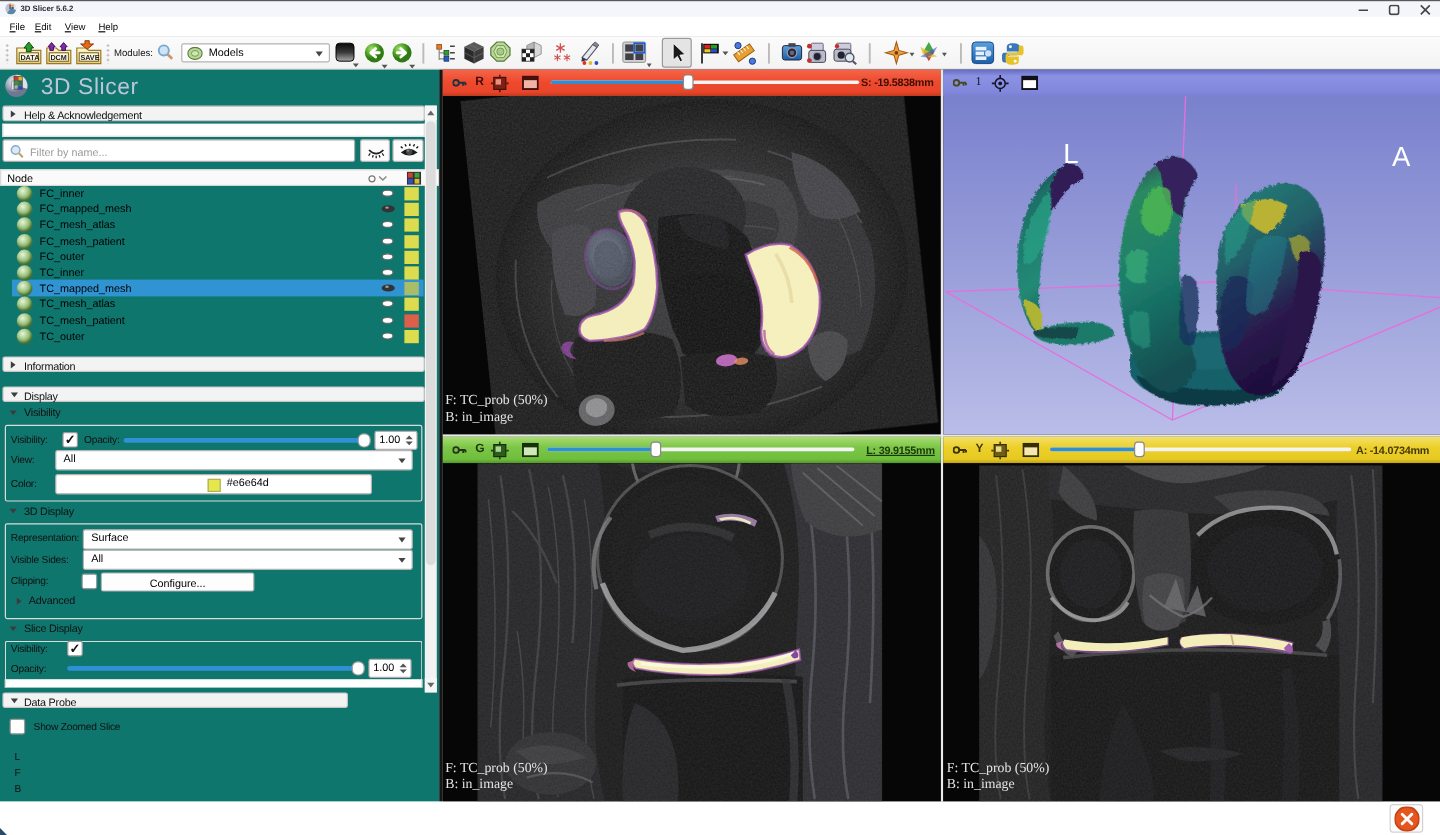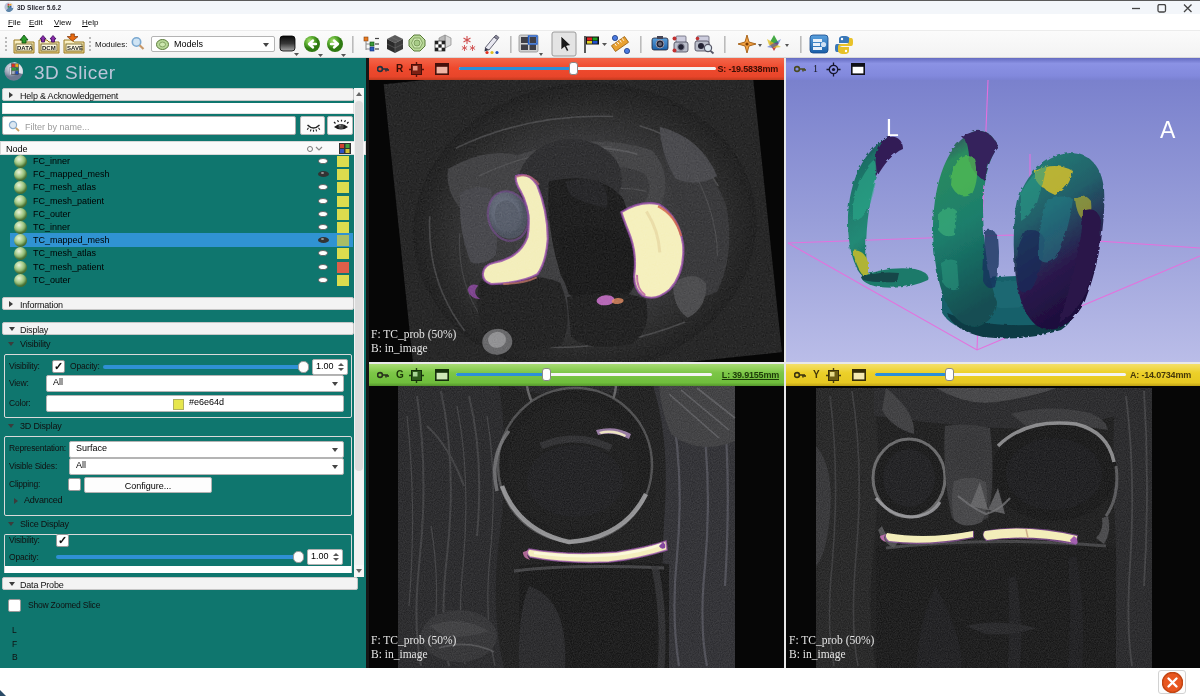--- a/index.html
+++ b/index.html
@@ -500,21 +500,21 @@
       <span class="v">1.00</span>
       <div class="arup"></div>
       <div class="ardn"></div>
     </div>
   <div class="lbl" style="left:9px;top:320px;">View:</div>
   <div class="combo" style="left:46px;top:317px;width:298px;height:17px;">
       <span style="position:absolute;left:6px;top:1px">All</span>
       <div class="ar"></div>
     </div>
   <div class="lbl" style="left:9px;top:340px;">Color:</div>
-  <div class="combo" style="left:46px;top:337px;width:298px;height:17px;">
+  <div class="combo" style="left:46px;top:337px;width:264px;height:17px;">
     <div class="abs" style="left:126px;top:3px;width:11px;height:11px;background:#e6e64d;border:1px solid #b0b060;"></div>
     <span style="position:absolute;left:142px;top:1px">#e6e64d</span>
   </div>
 
   <div class="gh" style="left:20px;top:363px;">3D Display</div>
   <div class="abs" style="left:8px;top:366px;">
       <div class="tri-d"></div>
     </div>
   <div class="abs" style="left:4px;top:378px;width:348px;height:80px;border:1px solid #dadada;border-radius:2px;"></div>
   <div class="lbl" style="left:9px;top:385px;">Representation:</div>
@@ -557,21 +557,21 @@
   <div class="abs" style="left:354px;top:30px;width:10px;height:489px;background:#f2f2f2;">
     <div class="abs" style="left:0;top:0;width:10px;height:12px;background:#f6f6f6;">
         <div class="abs" style="left:2px;top:4px;width:0;height:0;border-bottom:4px solid #666;border-left:3px solid transparent;border-right:3px solid transparent;"></div>
       </div>
     <div class="abs" style="left:0;bottom:0;width:10px;height:12px;background:#f6f6f6;">
         <div class="abs" style="left:2px;top:4px;width:0;height:0;border-top:4px solid #666;border-left:3px solid transparent;border-right:3px solid transparent;"></div>
       </div>
     <div class="abs" style="left:1px;top:13px;width:8px;height:370px;background:#dcdcdc;border-radius:4px;"></div>
   </div>
 
-  <div class="cbar" style="top:519px;width:356px;">
+  <div class="cbar" style="top:519px;width:288px;">
       <div class="tri tri-d" style="top:4px"></div>
       <div class="txt">Data Probe</div>
     </div>
   <div class="cb" style="left:8px;top:541px;"></div>
   <div class="lbl" style="left:28px;top:542px;">Show Zoomed Slice</div>
   <div class="lbl" style="left:12px;top:567px;">L</div>
   <div class="lbl" style="left:12px;top:581px;">F</div>
   <div class="lbl" style="left:12px;top:594px;">B</div>
 </div>
 <div id="panelborder"></div>

